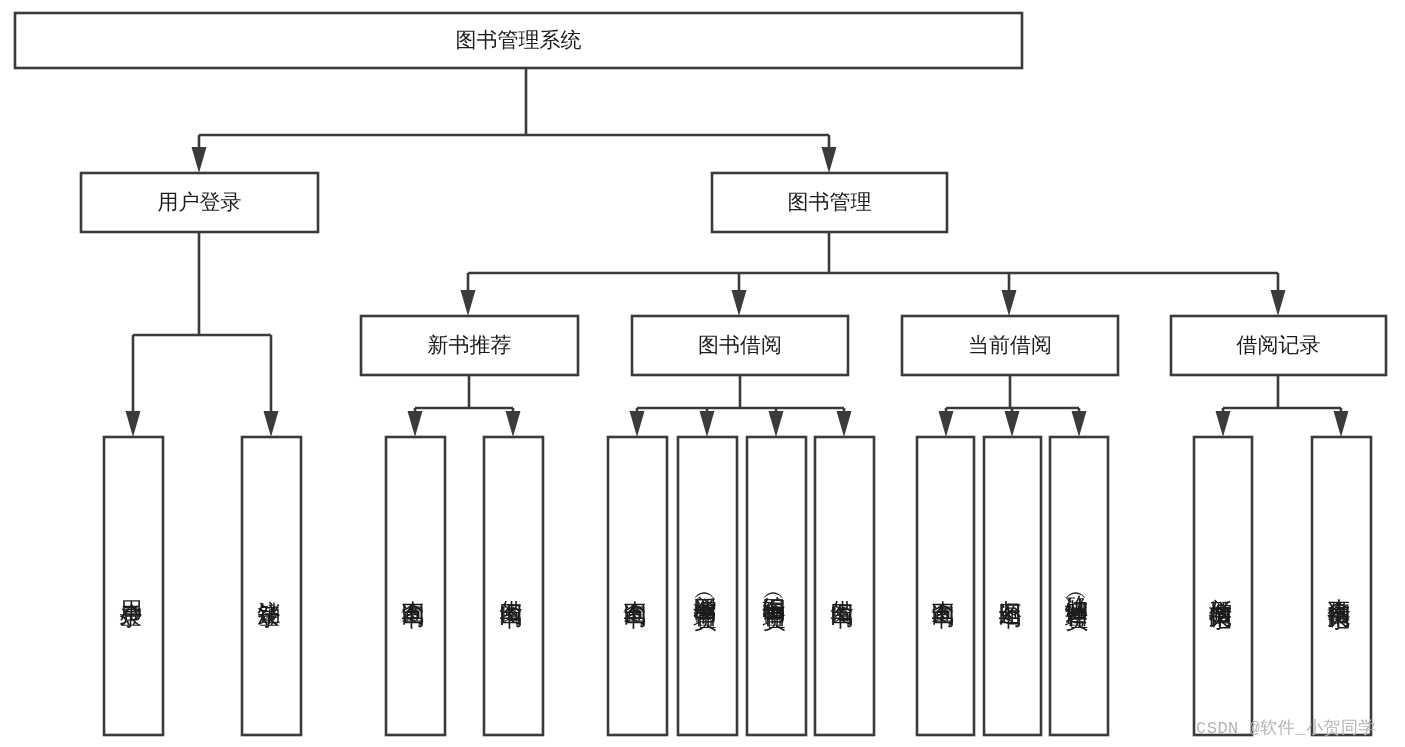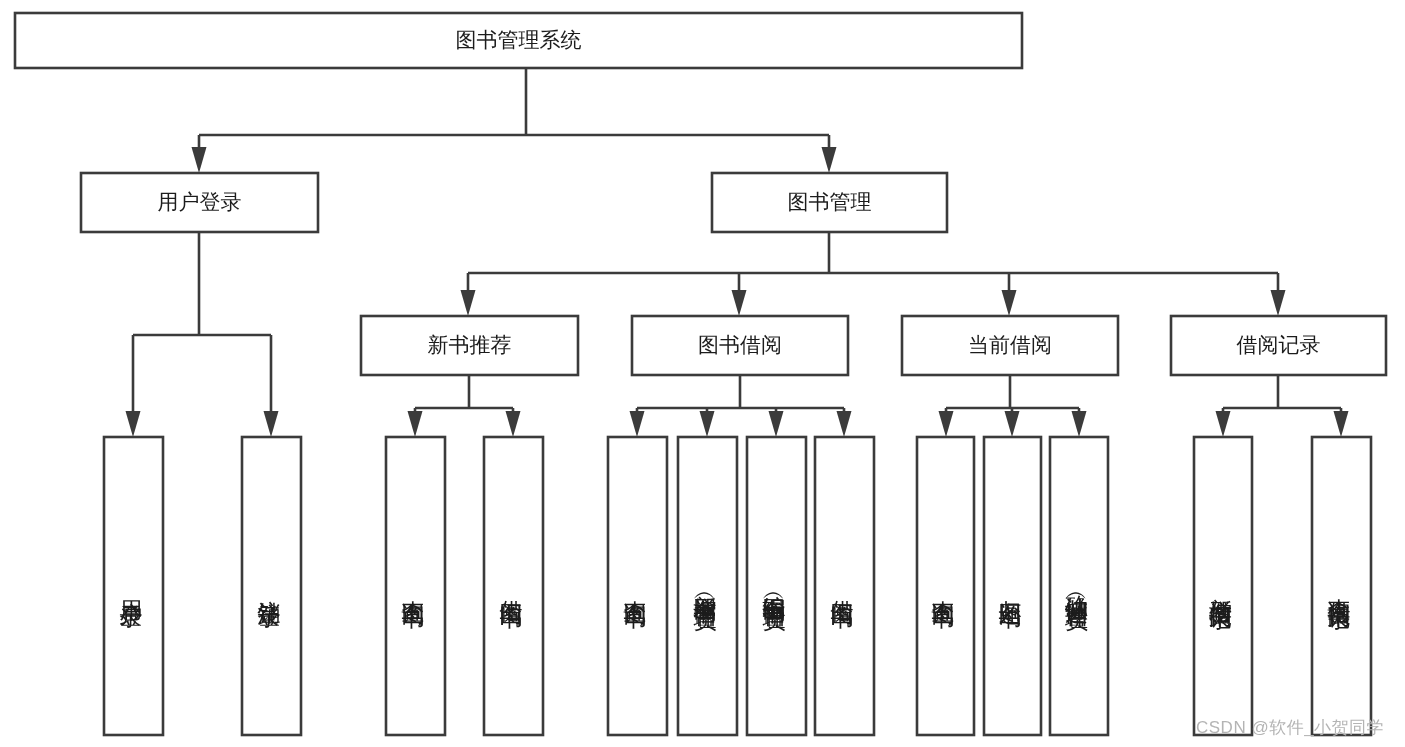--- a/index.html
+++ b/index.html
@@ -59,21 +59,21 @@
     line-height: 1.0;
     color: #1c1c1c;
     letter-spacing: 2px;
     text-align: center;
     white-space: nowrap;
     pointer-events: none;
     user-select: none;
   }
   .watermark {
     position: absolute;
-    font-family: Liberation Sans, sans-serif;
+    font-family: Liberation Mono, monospace;
     font-size: 17px;
     color: #b4b4b4;
     white-space: nowrap;
     letter-spacing: 0.5px;
   }
 </style>
 </head>
 <body>
 
 <div id="diagram-root">

